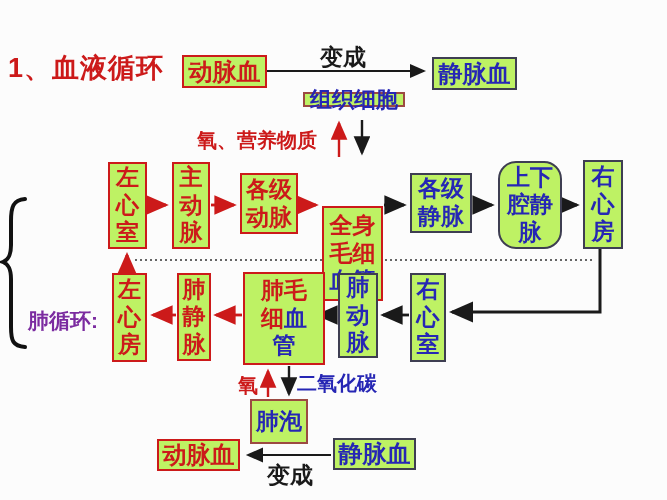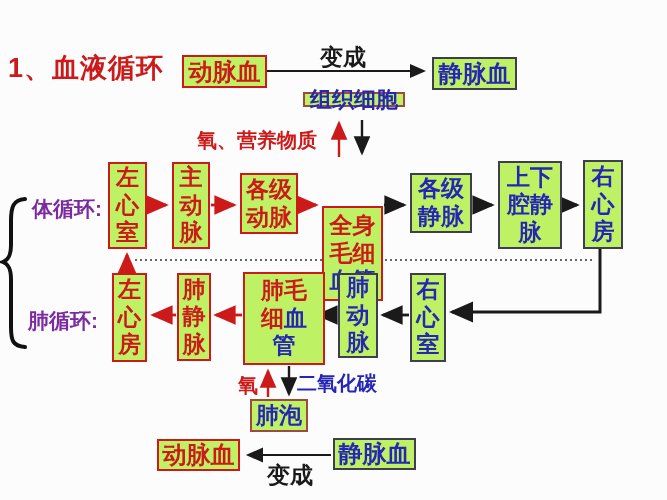--- a/index.html
+++ b/index.html
@@ -80,21 +80,20 @@
   <div class="lbl black-t becomes" style="left:320px;top:42px;">变成</div>
   <div class="box blue-b" style="left:432px;top:57px;width:85px;height:33px;font-size:24px;">
     <span>静脉血</span>
   </div>
 
   <div class="box maroon-b" style="left:303px;top:92px;width:102px;height:15px;font-size:22px;">
     <span>组织细胞</span>
   </div>
   <div class="lbl red-t small" style="left:197px;top:127px;">氧、营养物质</div>
 
-  <div class="lbl purple-t" style="left:32px;top:195px;font-size:21px;">体循环:</div>
   <div class="lbl purple-t" style="left:28px;top:307px;font-size:21px;">肺循环:</div>
 
   <div class="box red-b" style="left:108px;top:162px;width:39px;height:87px;">
     <span class="v">左
 心
 室</span>
   </div>
   <div class="box red-b" style="left:172px;top:162px;width:38px;height:87px;">
     <span class="v">主
 动
@@ -108,21 +107,21 @@
     <div class="caplines">
       <span class="red-t" style="white-space:pre-line;display:block;">全身
 毛细</span>
       <span class="blue-t" style="display:block;">血管</span>
     </div>
   </div>
   <div class="box blue-b" style="left:410px;top:173px;width:62px;height:60px;">
     <span class="v">各级
 静脉</span>
   </div>
-  <div class="box blue-b" style="left:498px;top:161px;width:64px;height:88px;">
+  <div class="box blue-b" style="left:498px;top:161px;width:64px;height:88px;border-radius:18px;">
     <span class="v">上下
 腔静
 脉</span>
   </div>
   <div class="box blue-b" style="left:583px;top:160px;width:40px;height:89px;">
     <span class="v">右
 心
 房</span>
   </div>
 
@@ -149,21 +148,21 @@
 脉</span>
   </div>
   <div class="box blue-b" style="left:410px;top:273px;width:36px;height:89px;">
     <span class="v">右
 心
 室</span>
   </div>
 
   <div class="lbl red-t small" style="left:238px;top:372px;">氧</div>
   <div class="lbl blue-t small" style="left:297px;top:370px;">二氧化碳</div>
-  <div class="box maroon-b" style="left:250px;top:399px;width:58px;height:33px;font-size:23px;">
+  <div class="box maroon-b" style="left:250px;top:399px;width:58px;height:45px;font-size:23px;">
     <span>肺泡</span>
   </div>
 
   <div class="box red-b" style="left:157px;top:439px;width:83px;height:32px;font-size:24px;">
     <span>动脉血</span>
   </div>
   <div class="lbl black-t becomes" style="left:267px;top:460px;">变成</div>
   <div class="box blue-b" style="left:333px;top:438px;width:83px;height:32px;font-size:24px;">
     <span>静脉血</span>
   </div>

